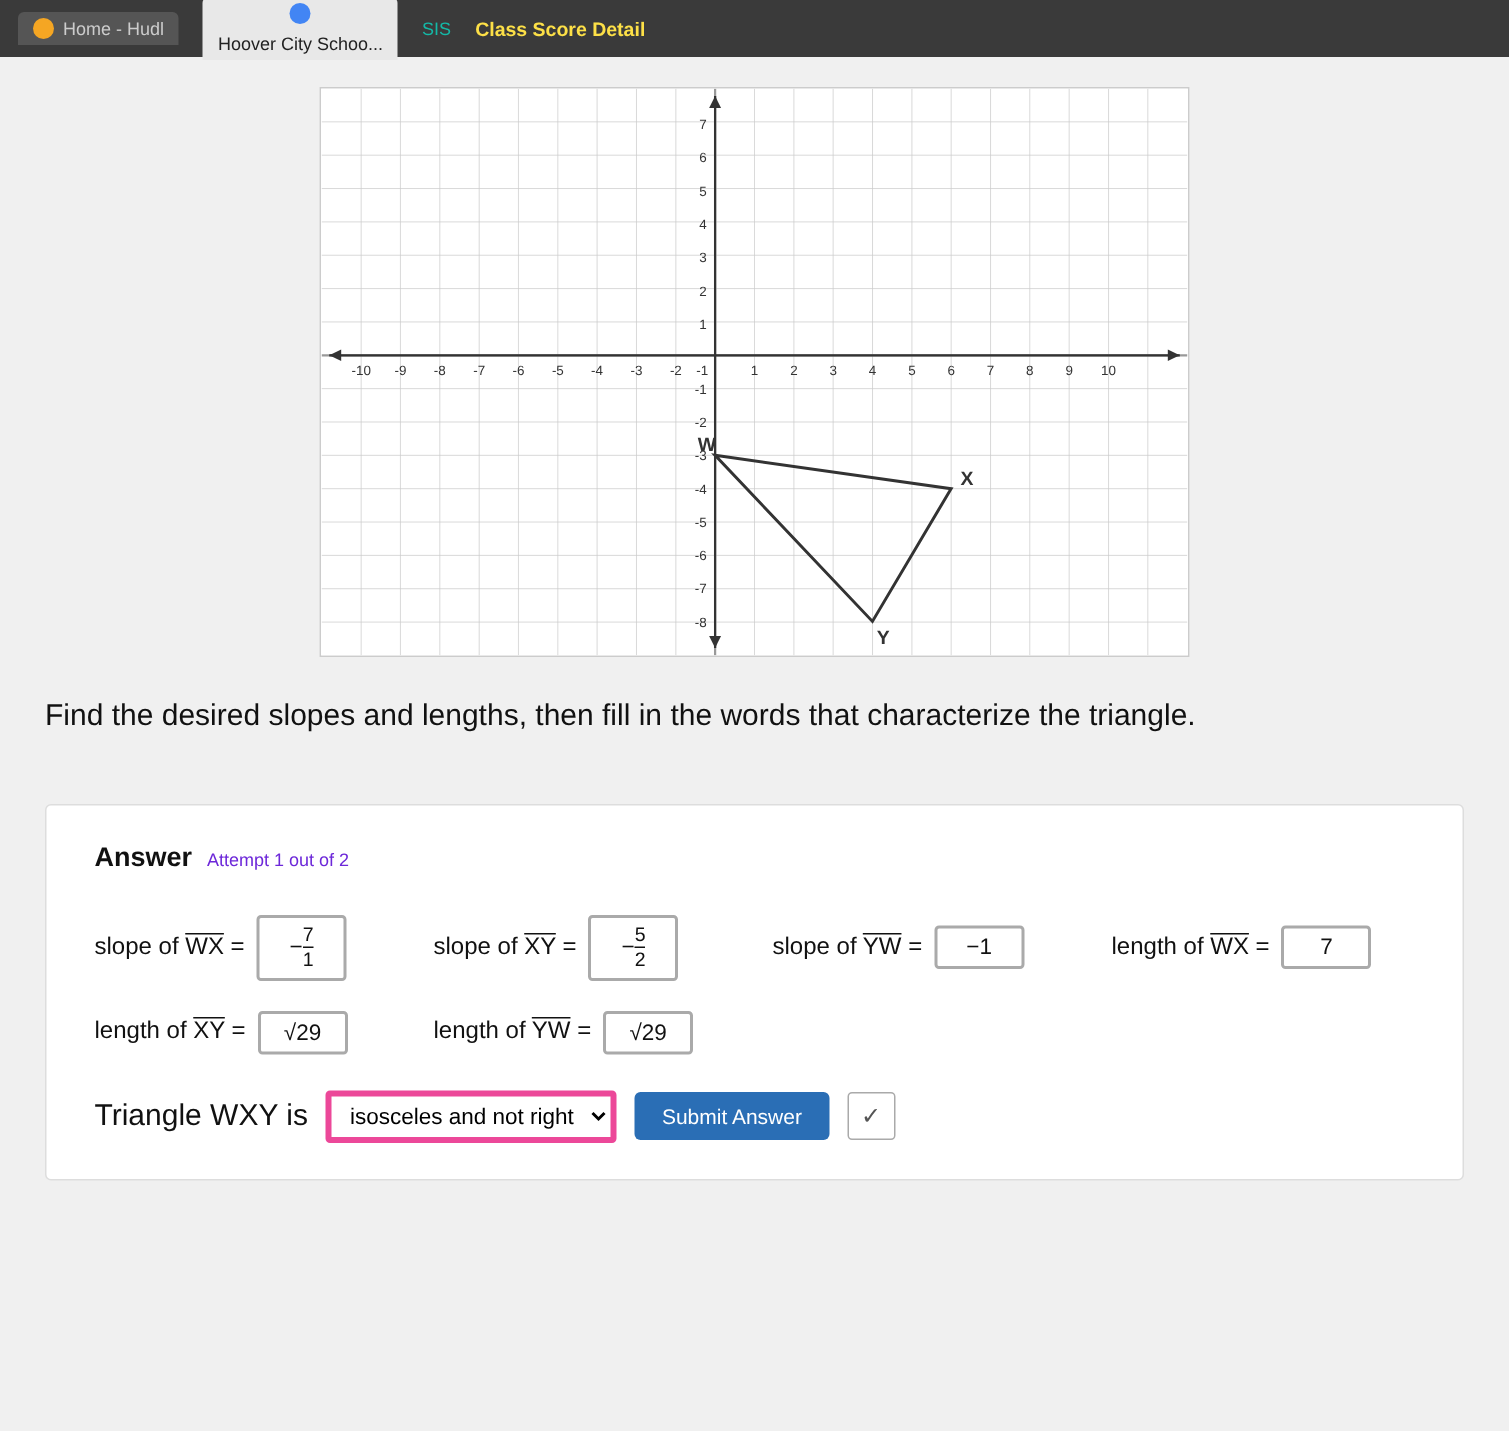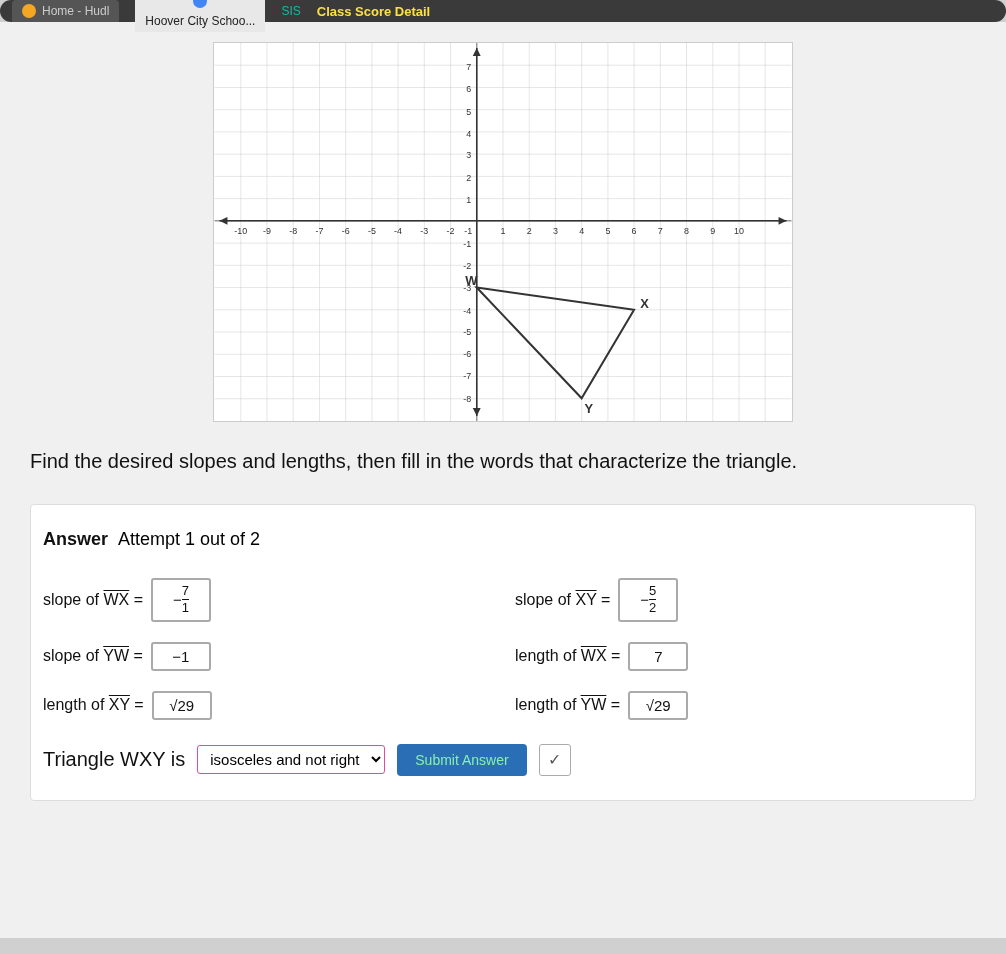--- a/index.html
+++ b/index.html
@@ -10,22 +10,21 @@
       min-height: 954px;
     }
 
     
     .browser-bar {
       display: flex;
       align-items: center;
       background: #3a3a3a;
       padding: 6px 12px;
       gap: 16px;
-      height: 22px;
-      border-radius: 17px;
+      height: 38px;
     }
     .browser-tab {
       background: #555;
       color: #ccc;
       padding: 4px 10px;
       border-radius: 4px 4px 0 0;
       font-size: 12px;
       display: flex;
       align-items: center;
       gap: 6px;
@@ -75,54 +74,54 @@
     
     .graph-svg {
       width: 100%;
       height: 100%;
     }
 
     
     .question-text {
       font-size: 20px;
       color: #111;
-      margin-bottom: 28px;
+      margin-bottom: 44px;
       line-height: 1.5;
       max-width: 900px;
     }
 
     
     .answer-section {
       background: white;
       border: 1px solid #ddd;
       border-radius: 4px;
-      padding: 24px 12px;
+      padding: 24px 32px;
       max-width: 960px;
     }
 
     .answer-header {
       display: flex;
       align-items: baseline;
       gap: 10px;
       margin-bottom: 28px;
     }
     .answer-label {
       font-size: 18px;
       font-weight: bold;
       color: #111;
     }
     .attempt-label {
-      font-size: 18px;
-      color: #000000;
+      font-size: 12px;
+      color: #6d28d9;
       text-align: center;
     }
 
     .answers-grid {
       display: grid;
-      grid-template-columns: 1fr 1fr;
+      grid-template-columns: 1fr 1fr 1fr 1fr;
       gap: 20px 24px;
       margin-bottom: 24px;
     }
 
     .answer-row {
       display: flex;
       align-items: center;
       gap: 8px;
       font-size: 16px;
       color: #111;
@@ -166,31 +165,31 @@
       display: flex;
       align-items: center;
       gap: 12px;
       margin-top: 8px;
     }
     .triangle-text {
       font-size: 20px;
       color: #111;
     }
     .dropdown-select {
-      border: 1px solid #ec4899;
+      border: 4px solid #ec4899;
       border-radius: 3px;
       padding: 4px 8px;
       font-size: 15px;
       background: white;
       cursor: pointer;
     }
 
     .submit-btn {
       background: #2a6eb5;
-      color: #86efac;
+      color: #ffffff;
       border: none;
       border-radius: 4px;
       padding: 8px 18px;
       font-size: 14px;
       cursor: pointer;
     }
 
     .check-box {
       border: 1px solid #aaa;
       border-radius: 3px;

